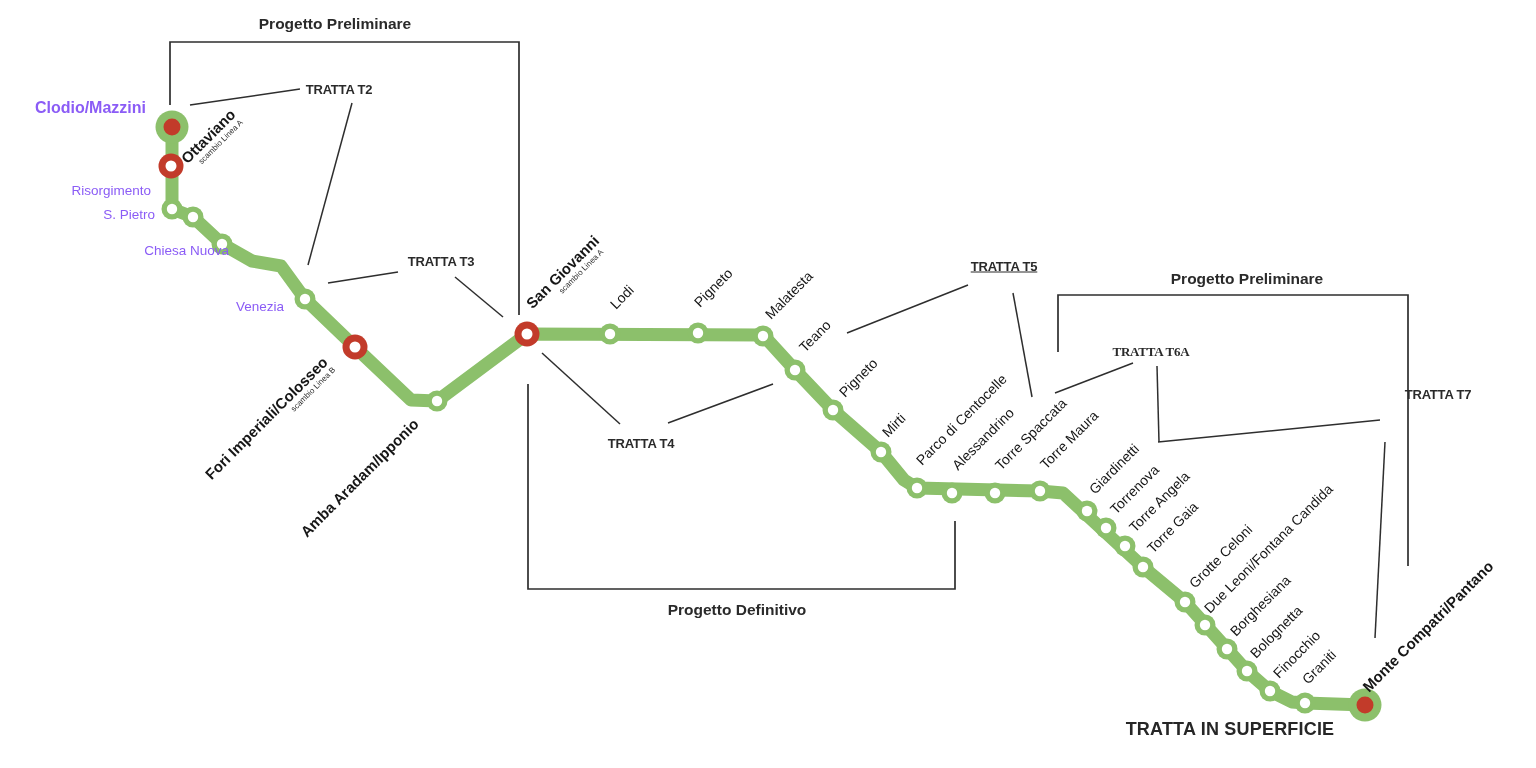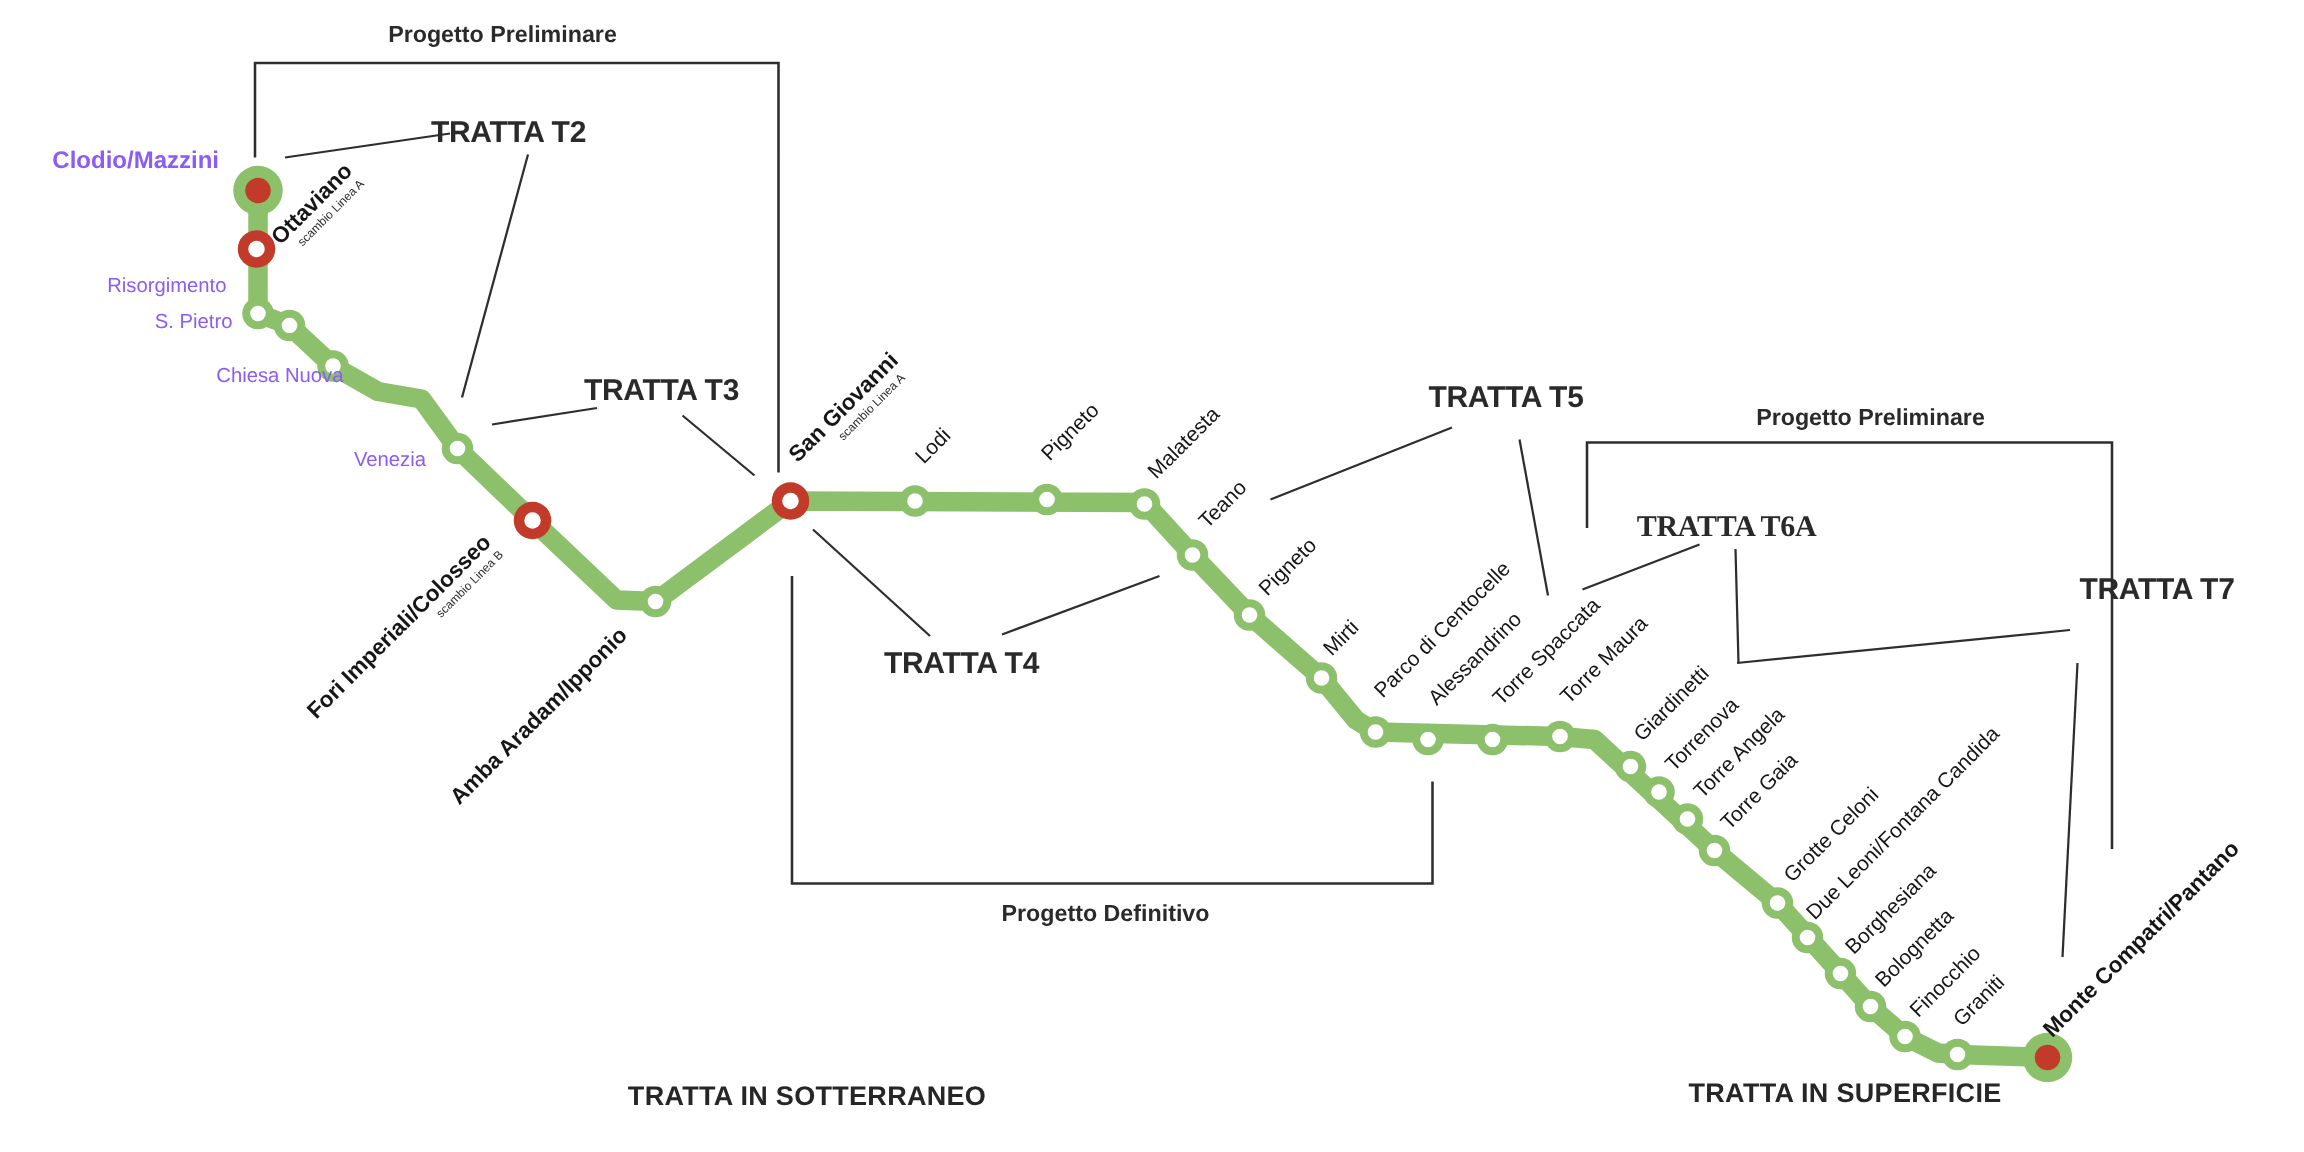--- a/index.html
+++ b/index.html
@@ -3,28 +3,28 @@
 <meta charset="utf-8">
 <style>
   html,body{margin:0;padding:0;background:#ffffff;}
   .stage{
     position:relative;width:1536px;height:768px;background:#ffffff;overflow:hidden;
     font-family:"Liberation Sans",sans-serif;color:#1d1d1b;border-radius:30px;
   }
   .stage svg{position:absolute;left:0;top:0;}
   
   .ann{position:absolute;transform:translate(-50%,-50%);white-space:nowrap;color:#2a2a2a;}
-  .ann-tratta{font-size:20px;font-weight:700;letter-spacing:-0.2px;}
+  .ann-tratta{font-size:13px;font-weight:700;letter-spacing:-0.2px;}
   .ann-progetto{font-size:15.5px;font-weight:600;}
   .ann-legend{font-size:18px;font-weight:700;letter-spacing:0.2px;color:#262626;}
   #ann-progetto-preliminare-1{left:335px;top:24px;}
   #ann-tratta-t2{left:339px;top:89px;}
   #ann-tratta-t3{left:441px;top:261px;}
   #ann-tratta-t4{left:641px;top:443px;text-align:right;}
-  #ann-tratta-t5{left:1004px;top:266px;}
+  #ann-tratta-t5{left:1004px;top:266px;text-decoration:underline;}
   #ann-tratta-t6a{left:1151px;top:352px;font-family:Liberation Serif, serif;}
   #ann-progetto-preliminare-2{left:1247px;top:279px;}
   #ann-tratta-t7{left:1438px;top:394px;}
   #ann-progetto-definitivo{left:737px;top:610px;}
   #ann-tratta-sotterraneo{left:538px;top:731px;}
   #ann-tratta-superficie{left:1198px;top:729px;margin-left:32px;}
   
   .hlabel{position:absolute;transform:translate(-100%,-50%);white-space:nowrap;font-size:13.5px;color:#8b5cf6;}
   .hlabel.bold{font-weight:700;font-size:16px;}
   .rwrap{position:absolute;width:0;height:0;}
@@ -181,21 +181,20 @@
 
   <div class="ann ann-progetto" id="ann-progetto-preliminare-1">Progetto Preliminare</div>
   <div class="ann ann-tratta" id="ann-tratta-t2">TRATTA T2</div>
   <div class="ann ann-tratta" id="ann-tratta-t3">TRATTA T3</div>
   <div class="ann ann-tratta" id="ann-tratta-t4">TRATTA T4</div>
   <div class="ann ann-tratta" id="ann-tratta-t5">TRATTA T5</div>
   <div class="ann ann-tratta" id="ann-tratta-t6a">TRATTA T6A</div>
   <div class="ann ann-progetto" id="ann-progetto-preliminare-2">Progetto Preliminare</div>
   <div class="ann ann-tratta" id="ann-tratta-t7">TRATTA T7</div>
   <div class="ann ann-progetto" id="ann-progetto-definitivo">Progetto Definitivo</div>
-  <div class="ann ann-legend" id="ann-tratta-sotterraneo">TRATTA IN SOTTERRANEO</div>
   <div class="ann ann-legend" id="ann-tratta-superficie">TRATTA IN SUPERFICIE</div>
 <div class="hlabel bold" style="left: 146px; top: 108px;">Clodio/Mazzini</div>
     <div class="rwrap" style="left: 196px; top: 173px;">
       <span class="rot">
         <div class="rname bold">Ottaviano</div>
         <div class="rsub" style="padding-left: 10px;">scambio Linea A</div>
       </span>
     </div>
     <div class="hlabel" style="left: 151px; top: 190px;">Risorgimento</div>
     <div class="hlabel" style="left: 155px; top: 214px;">S. Pietro</div>

